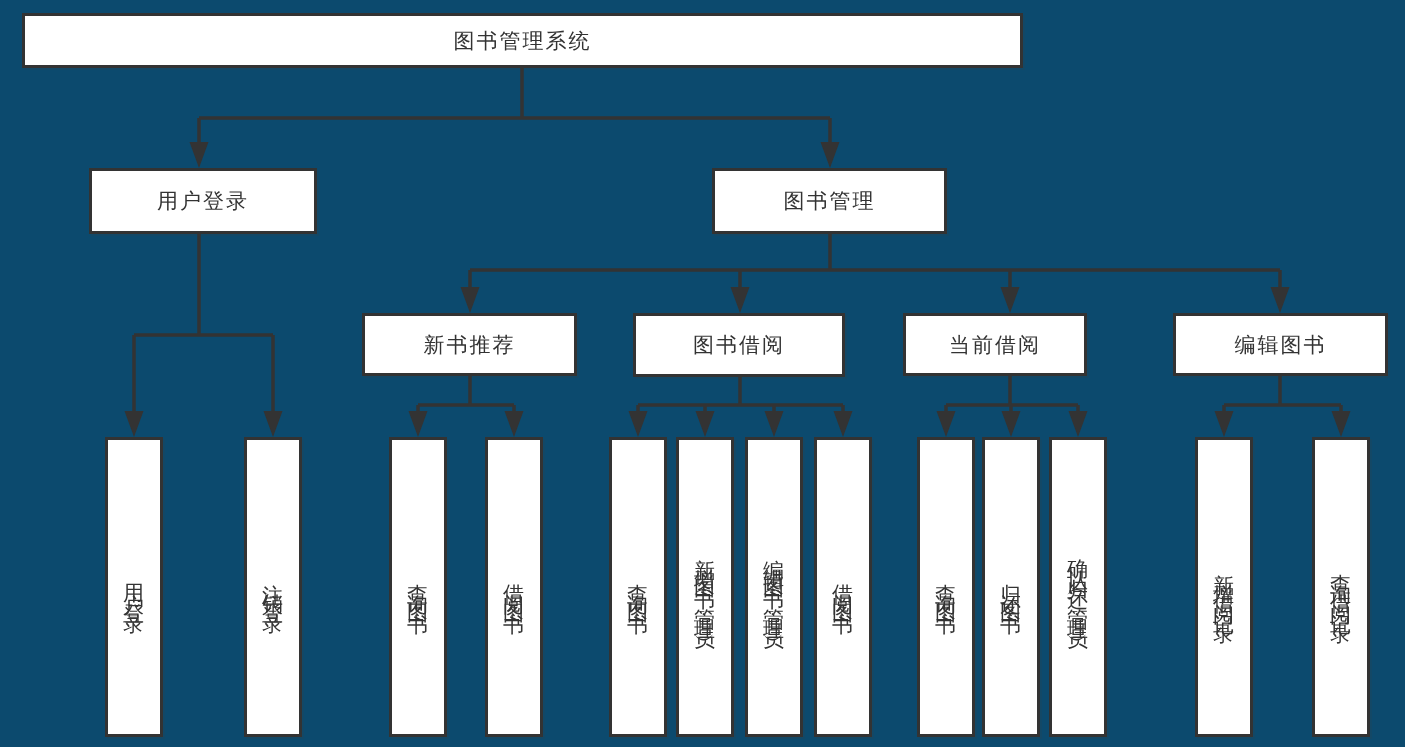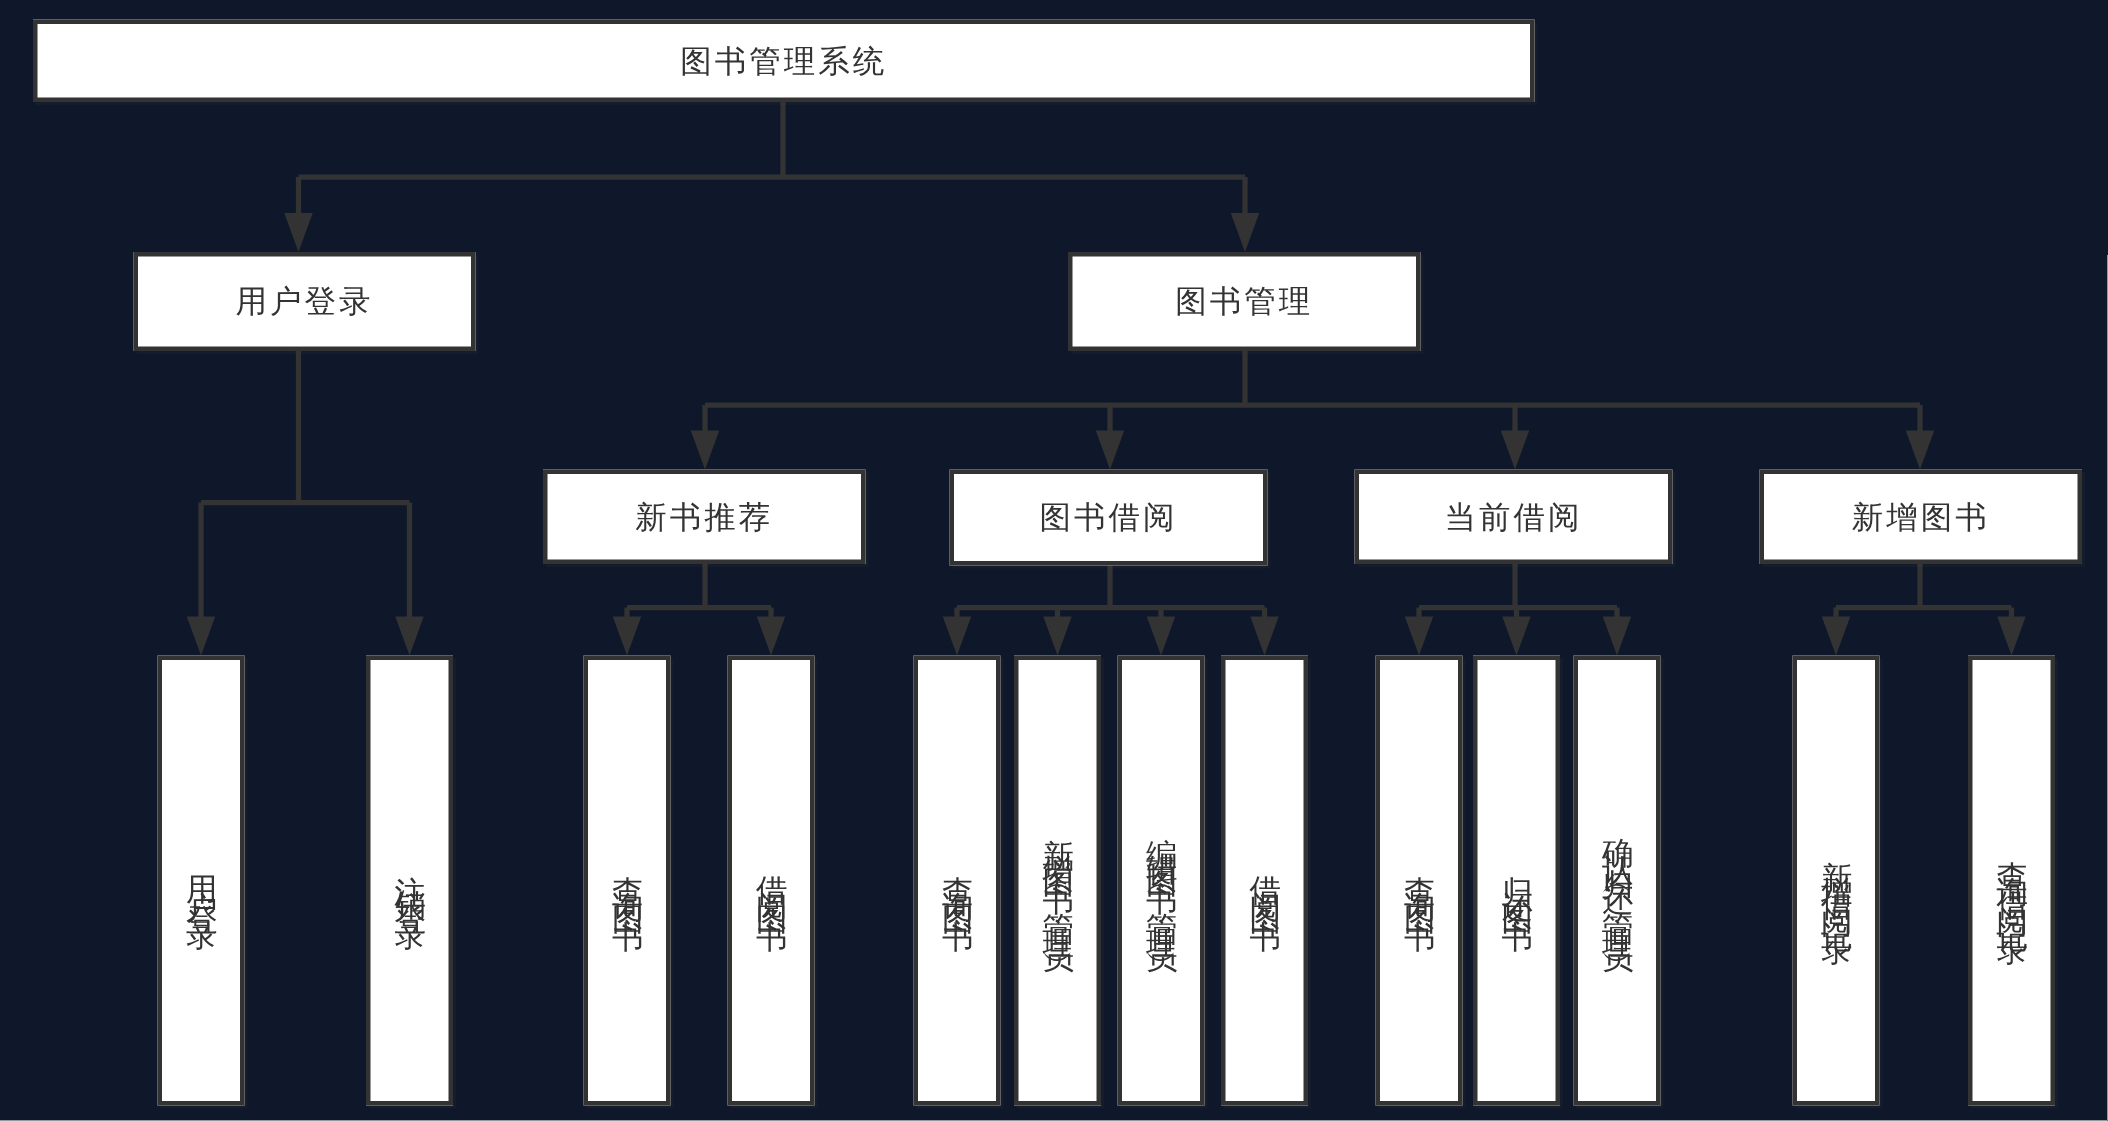--- a/index.html
+++ b/index.html
@@ -4,21 +4,21 @@
 <style>
   html, body {
     margin: 0;
     padding: 0;
     background: #ffffff;
   }
   .canvas {
     position: relative;
     width: 1405px;
     height: 747px;
-    background: #0f172a;
+    background: #0c4a6e;
     overflow: hidden;
     font-family: "Liberation Sans", "DejaVu Sans", sans-serif;
     color: #333333;
   }
   svg.connectors {
     position: absolute;
     left: 0;
     top: 0;
     width: 1405px;
     height: 747px;
@@ -35,21 +35,21 @@
     font-size: 21px;
     letter-spacing: 2px;
     color: #333333;
     box-shadow: 2px 2px 0 rgba(60,60,60,0.15);
   }
   .node.root   { left: 22px;   top: 13px;  width: 1001px; height: 55px; }
   .node.b-user { left: 89px;   top: 168px; width: 228px;  height: 66px; }
   .node.b-book { left: 712px;  top: 168px; width: 235px;  height: 66px; }
   .node.c0 { left: 362px;  top: 313px; width: 215px; height: 63px; }
   .node.c1 { left: 633px;  top: 313px; width: 212px; height: 64px; justify-content: center; }
-  .node.c2 { left: 903px;  top: 313px; width: 212px; height: 63px; }
+  .node.c2 { left: 903px;  top: 313px; width: 184px; height: 63px; }
   .node.c3 { left: 1173px; top: 313px; width: 215px; height: 63px; }
   .leaf {
     position: absolute;
     top: 437px;
     height: 300px;
     width: 58px;
     box-sizing: border-box;
     border: 3px solid #333333;
     background: #ffffff;
     display: flex;
@@ -143,21 +143,21 @@
   <div class="node b-book">
     <span>图书管理</span>
   </div>
   <div class="node c1">
     <span>图书借阅</span>
   </div>
   <div class="node c2">
     <span>当前借阅</span>
   </div>
   <div class="node c3">
-    <span>新增图书</span>
+    <span>编辑图书</span>
   </div>
 
   <div class="leaf l1">
     <span>用户登录</span>
   </div>
   <div class="leaf l2">
     <span>注销登录</span>
   </div>
   <div class="leaf l3">
     <span>查询图书</span>

